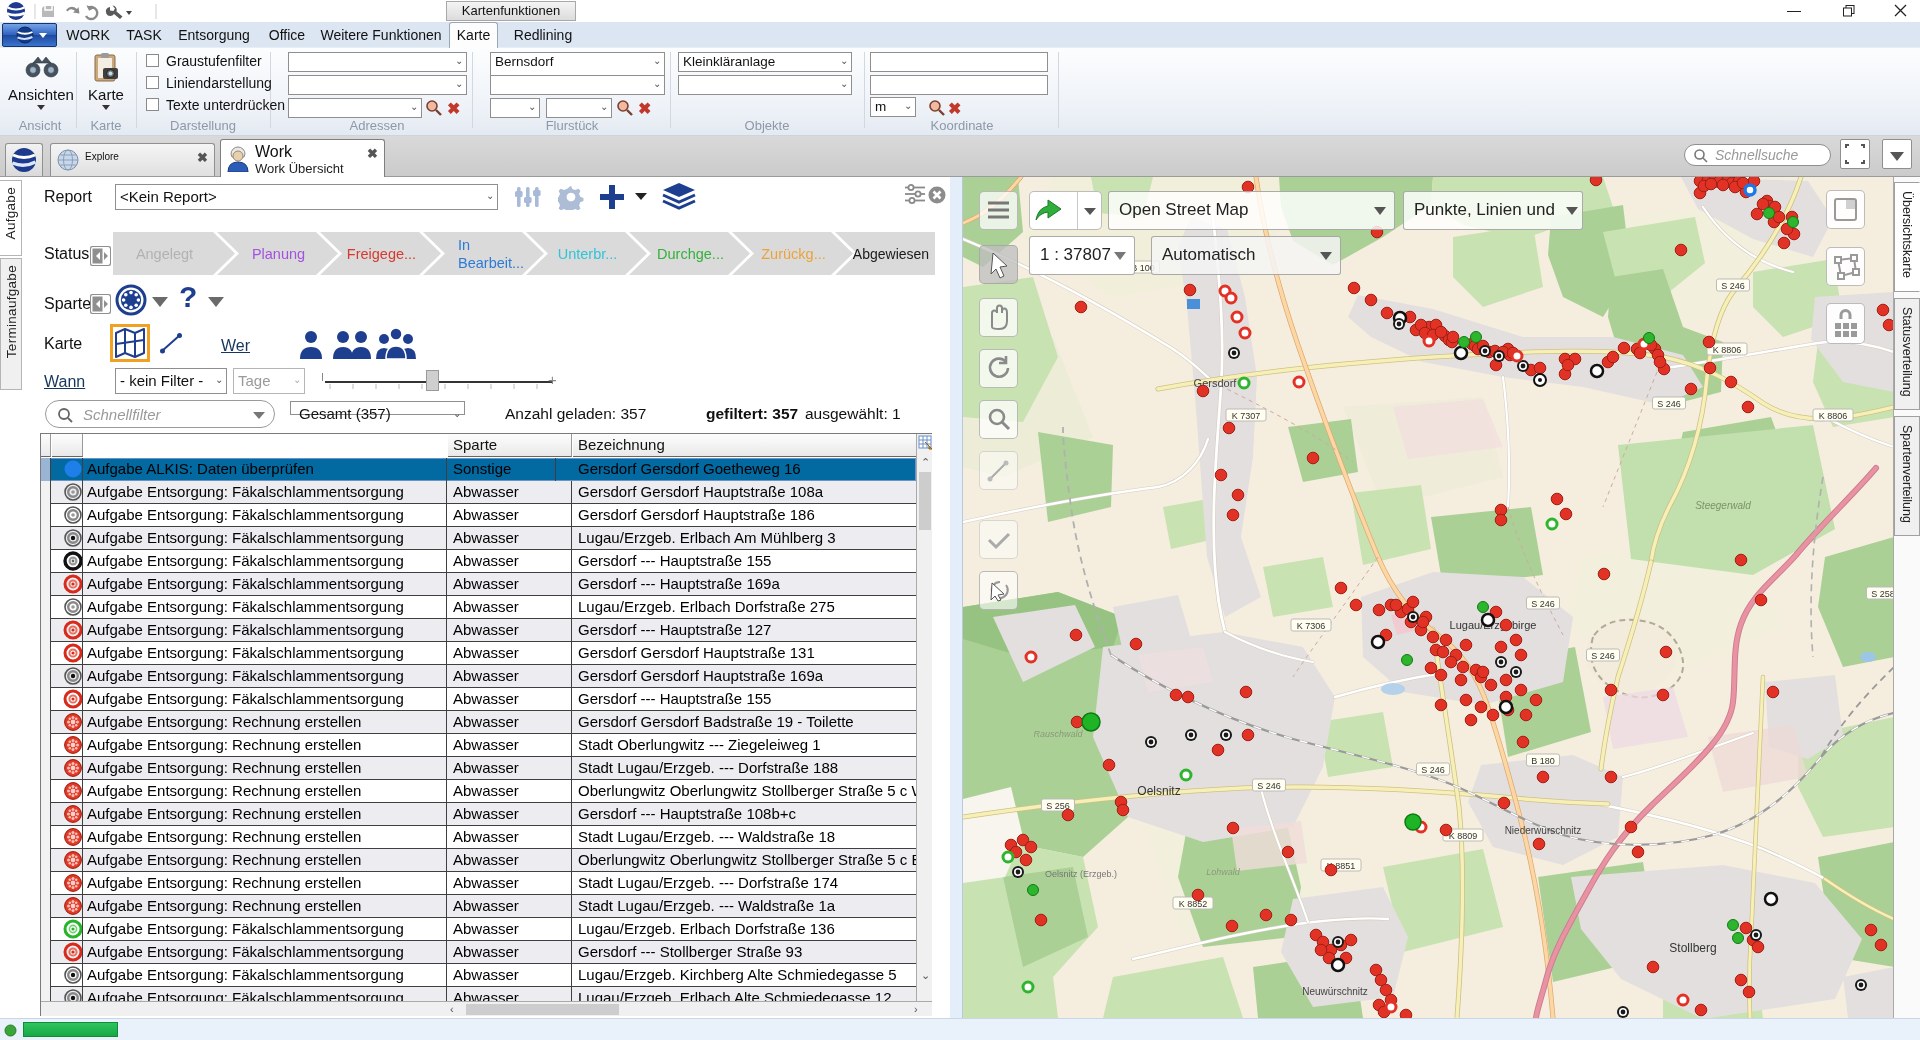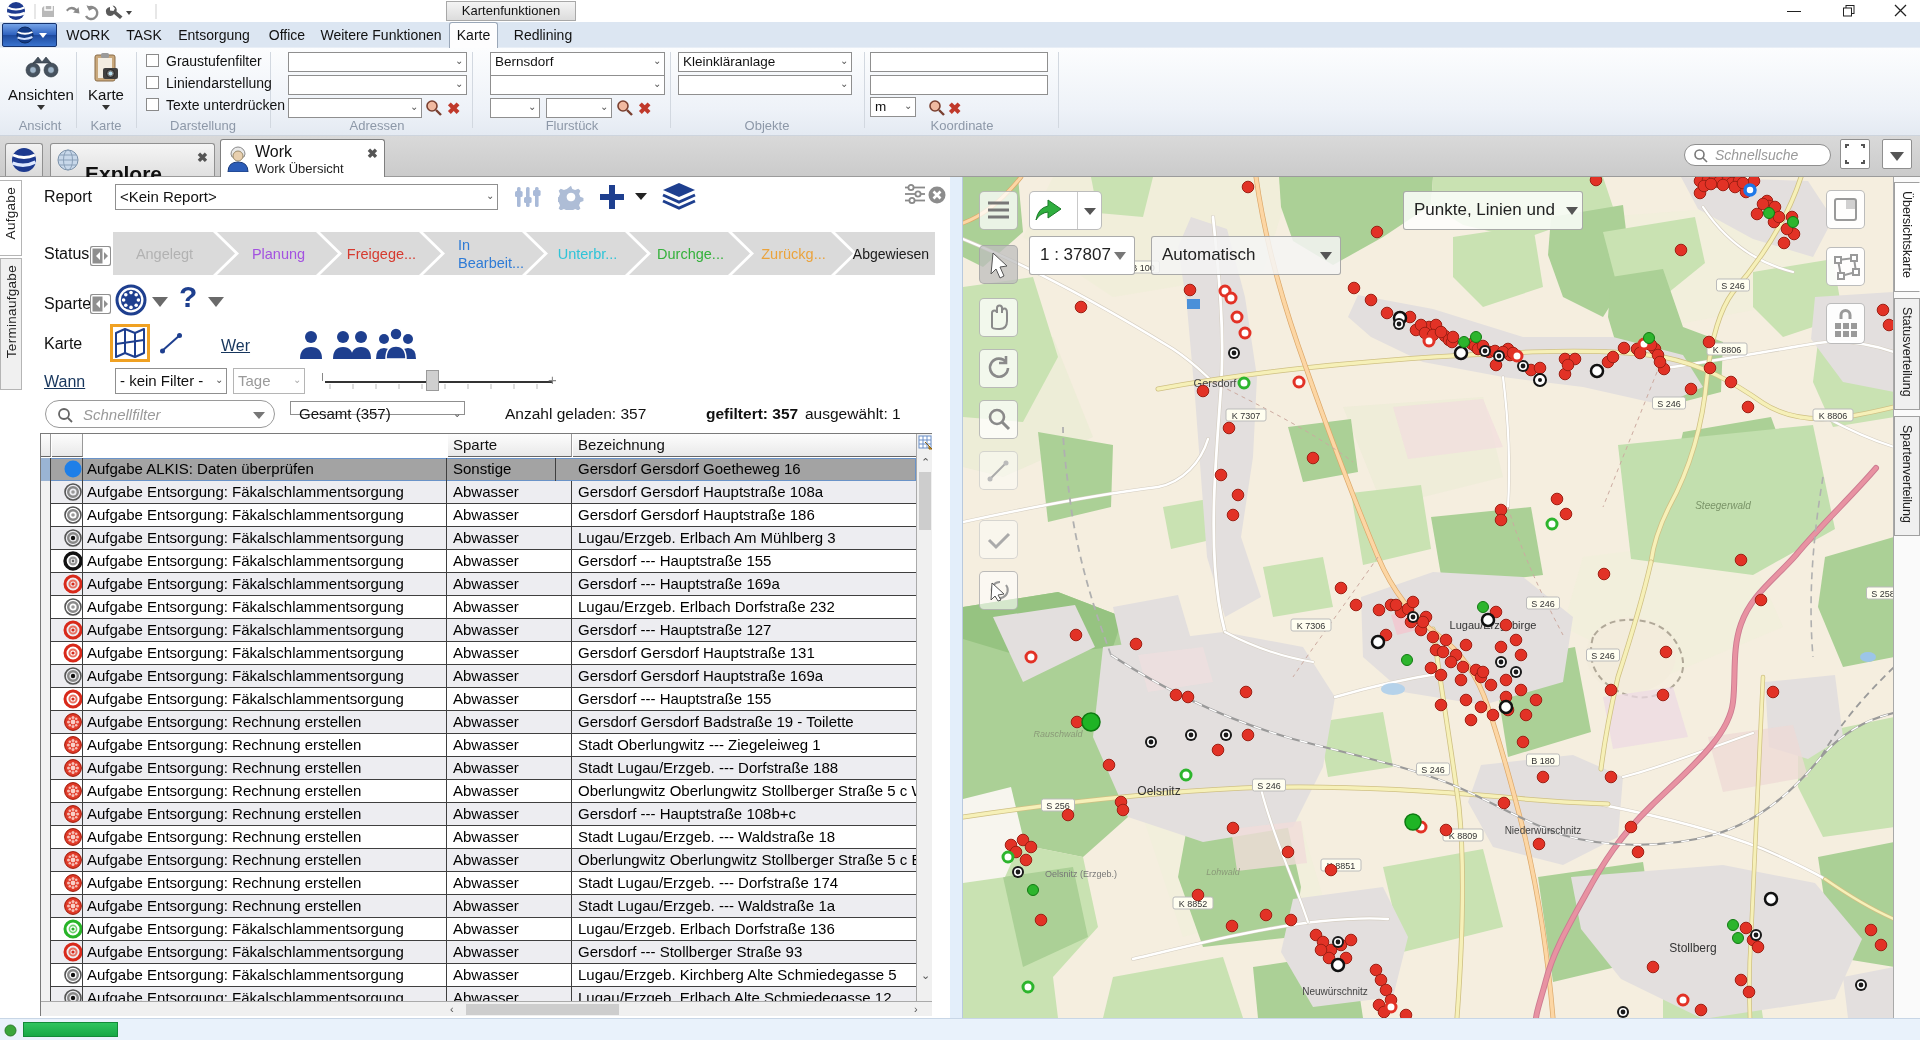--- a/index.html
+++ b/index.html
@@ -221,21 +221,21 @@
         </svg>
   </div>
   <div class="dtab" style="left:50px;top:7px;width:165px;height:33px;background:linear-gradient(#f5f5f5,#e0e0e0);">
     <svg class="abs" style="left:6px;top:5px" width="22" height="22">
           <circle cx="11" cy="11" r="10" fill="#c8d8ea" stroke="#7a90a8"></circle>
           <ellipse cx="11" cy="11" rx="4.5" ry="10" fill="none" stroke="#8aa0b8"></ellipse>
           <line x1="1" y1="11" x2="21" y2="11" stroke="#8aa0b8"></line>
           <line x1="2.5" y1="6" x2="19.5" y2="6" stroke="#8aa0b8"></line>
           <line x1="2.5" y1="16" x2="19.5" y2="16" stroke="#8aa0b8"></line>
         </svg>
-    <div class="abs" style="left:34px;top:18px;font-size:21px;color:#111;font-weight:bold;">Explore</div>
+    <div class="abs" style="left:34px;top:7px;font-size:10px;color:#111;">Explore</div>
     <div class="abs" style="left:146px;top:6px;color:#555;font-size:13px;font-weight:bold;">✖</div>
   </div>
   <div class="dtab" style="left:220px;top:3px;width:165px;height:38px;background:#fff;border-color:#7f7f7f;">
     <svg class="abs" style="left:5px;top:6px" width="24" height="26" viewBox="0 0 24 26">
           <path d="M5 8 a7 7 0 0 1 14 0 l-1 3 h-12 z" fill="#e9e9e9" stroke="#8a8a8a"></path>
           <circle cx="12" cy="10" r="5" fill="#e8cfae" stroke="#9a8a6a"></circle>
           <path d="M2 26 q0 -10 10 -10 q10 0 10 10 z" fill="#2b5cb8" stroke="#1a3a78"></path>
         </svg>
     <div class="abs" style="left:34px;top:3px;font-size:16px;color:#111;">Work</div>
     <div class="abs" style="left:34px;top:21px;font-size:13px;color:#222;">Work Übersicht</div>
@@ -425,21 +425,21 @@
   <div class="lbl abs" style="left:483px;top:228px;">Anzahl geladen: 357</div>
   <div class="lbl abs" style="left:684px;top:228px;font-weight:bold;">gefiltert: 357</div>
   <div class="lbl abs" style="left:783px;top:228px;">ausgewählt: 1</div>
 
   <div id="tbl">
     <div class="thead" style="left:0;width:10px;border-right:1px solid #999;"></div>
     <div class="thead" style="left:11px;width:31px;border-right:1px solid #999;"></div>
     <div class="thead" style="left:407px;width:124px;border-right:1px solid #999;padding-left:5px;line-height:22px;">Sparte</div>
     <div class="thead" style="left:532px;width:343px;padding-left:5px;line-height:22px;">Bezeichnung</div>
     <div id="rows">
-          <div class="trow" style="top:24px;background:#a3a3a3;outline:1px solid #6a93c8;outline-offset:-1px;border-bottom:1px solid #3f3f3f;">
+          <div class="trow" style="top:24px;background:#0369a1;outline:1px solid #6a93c8;outline-offset:-1px;border-bottom:1px solid #3f3f3f;">
             <div class="tcell" style="left:0;width:10px;background:#9ab4d4;"></div>
             <div class="tcell" style="left:11px;width:31px;">
               <svg class="ticon" width="20" height="20" viewBox="0 0 20 20">
                 <circle cx="10" cy="10" r="8.5" fill="#1f7fe8"></circle>
               </svg>
             </div>
             <div class="tcell" style="left:43px;width:363px;padding-left:3px;">Aufgabe ALKIS: Daten überprüfen</div>
             <div class="tcell" style="left:407px;width:108px;padding-left:5px;">Sonstige</div>
             <div class="tcell" style="left:532px;width:343px;padding-left:5px;border-right:none;">Gersdorf Gersdorf Goetheweg 16</div>
           </div>
@@ -512,21 +512,21 @@
             <div class="tcell" style="left:0;width:10px;background:#f2f2f2;"></div>
             <div class="tcell" style="left:11px;width:31px;">
               <svg class="ticon" width="20" height="20" viewBox="0 0 20 20">
                 <circle cx="10" cy="10" r="8" fill="none" stroke="#555" stroke-width="1.6"></circle>
                 <circle cx="10" cy="10" r="4.8" fill="none" stroke="#888" stroke-width="2.4"></circle>
                 <circle cx="10" cy="10" r="1.8" fill="#999"></circle>
               </svg>
             </div>
             <div class="tcell" style="left:43px;width:363px;padding-left:3px;">Aufgabe Entsorgung: Fäkalschlammentsorgung</div>
             <div class="tcell" style="left:407px;width:124px;padding-left:5px;">Abwasser</div>
-            <div class="tcell" style="left:532px;width:343px;padding-left:5px;border-right:none;">Lugau/Erzgeb. Erlbach Dorfstraße 232</div>
+            <div class="tcell" style="left:532px;width:343px;padding-left:5px;border-right:none;">Lugau/Erzgeb. Erlbach Dorfstraße 275</div>
           </div>
           <div class="trow" style="top:185px;background:#ededf1;border-bottom:1px solid #3f3f3f;">
             <div class="tcell" style="left:0;width:10px;background:#f2f2f2;"></div>
             <div class="tcell" style="left:11px;width:31px;">
               <svg class="ticon" width="20" height="20" viewBox="0 0 20 20">
                 <circle cx="10" cy="10" r="8" fill="none" stroke="#d8291a" stroke-width="3"></circle>
                 <circle cx="10" cy="10" r="3.6" fill="none" stroke="#e87060" stroke-width="2"></circle>
                 <circle cx="10" cy="10" r="1.6" fill="#d8291a"></circle>
               </svg>
             </div>
@@ -1299,20 +1299,24 @@
           <line x1="8" y1="25" x2="29" y2="25"></line>
         </svg>
   </div>
   <div class="mapbtn" style="left:66px;top:14px;width:73px;background:#fff;">
     <svg width="36" height="37" viewBox="0 0 36 37">
           <path d="M6 28 Q8 16 18 14 L18 8 L31 17 L18 26 L18 20 Q10 21 6 28 Z" fill="#2fae3e" stroke="#1a7a28"></path>
         </svg>
     <div class="abs" style="left:47px;top:0;width:1px;height:37px;background:#c9c9c9;"></div>
     <div class="abs" style="left:54px;top:16px;width:0;height:0;border-left:6px solid transparent;border-right:6px solid transparent;border-top:7px solid #555;"></div>
   </div>
+  <div class="mapdd" style="left:145px;top:14px;width:287px;">
+        <span class="mtxt">Open Street Map</span>
+        <span class="marr"></span>
+      </div>
   <div class="mapdd" style="left:440px;top:14px;width:180px;">
         <span class="mtxt">Punkte, Linien und</span>
         <span class="marr" style="right:4px;"></span>
       </div>
   <div class="mapdd" style="left:66px;top:59px;width:106px;background:#fff;">
         <span class="mtxt">1 : 37807</span>
         <span class="marr" style="border-top-color:#777;"></span>
       </div>
   <div class="mapdd" style="left:188px;top:59px;width:190px;background:rgba(244,244,244,0.85);">
         <span class="mtxt">Automatisch</span>

